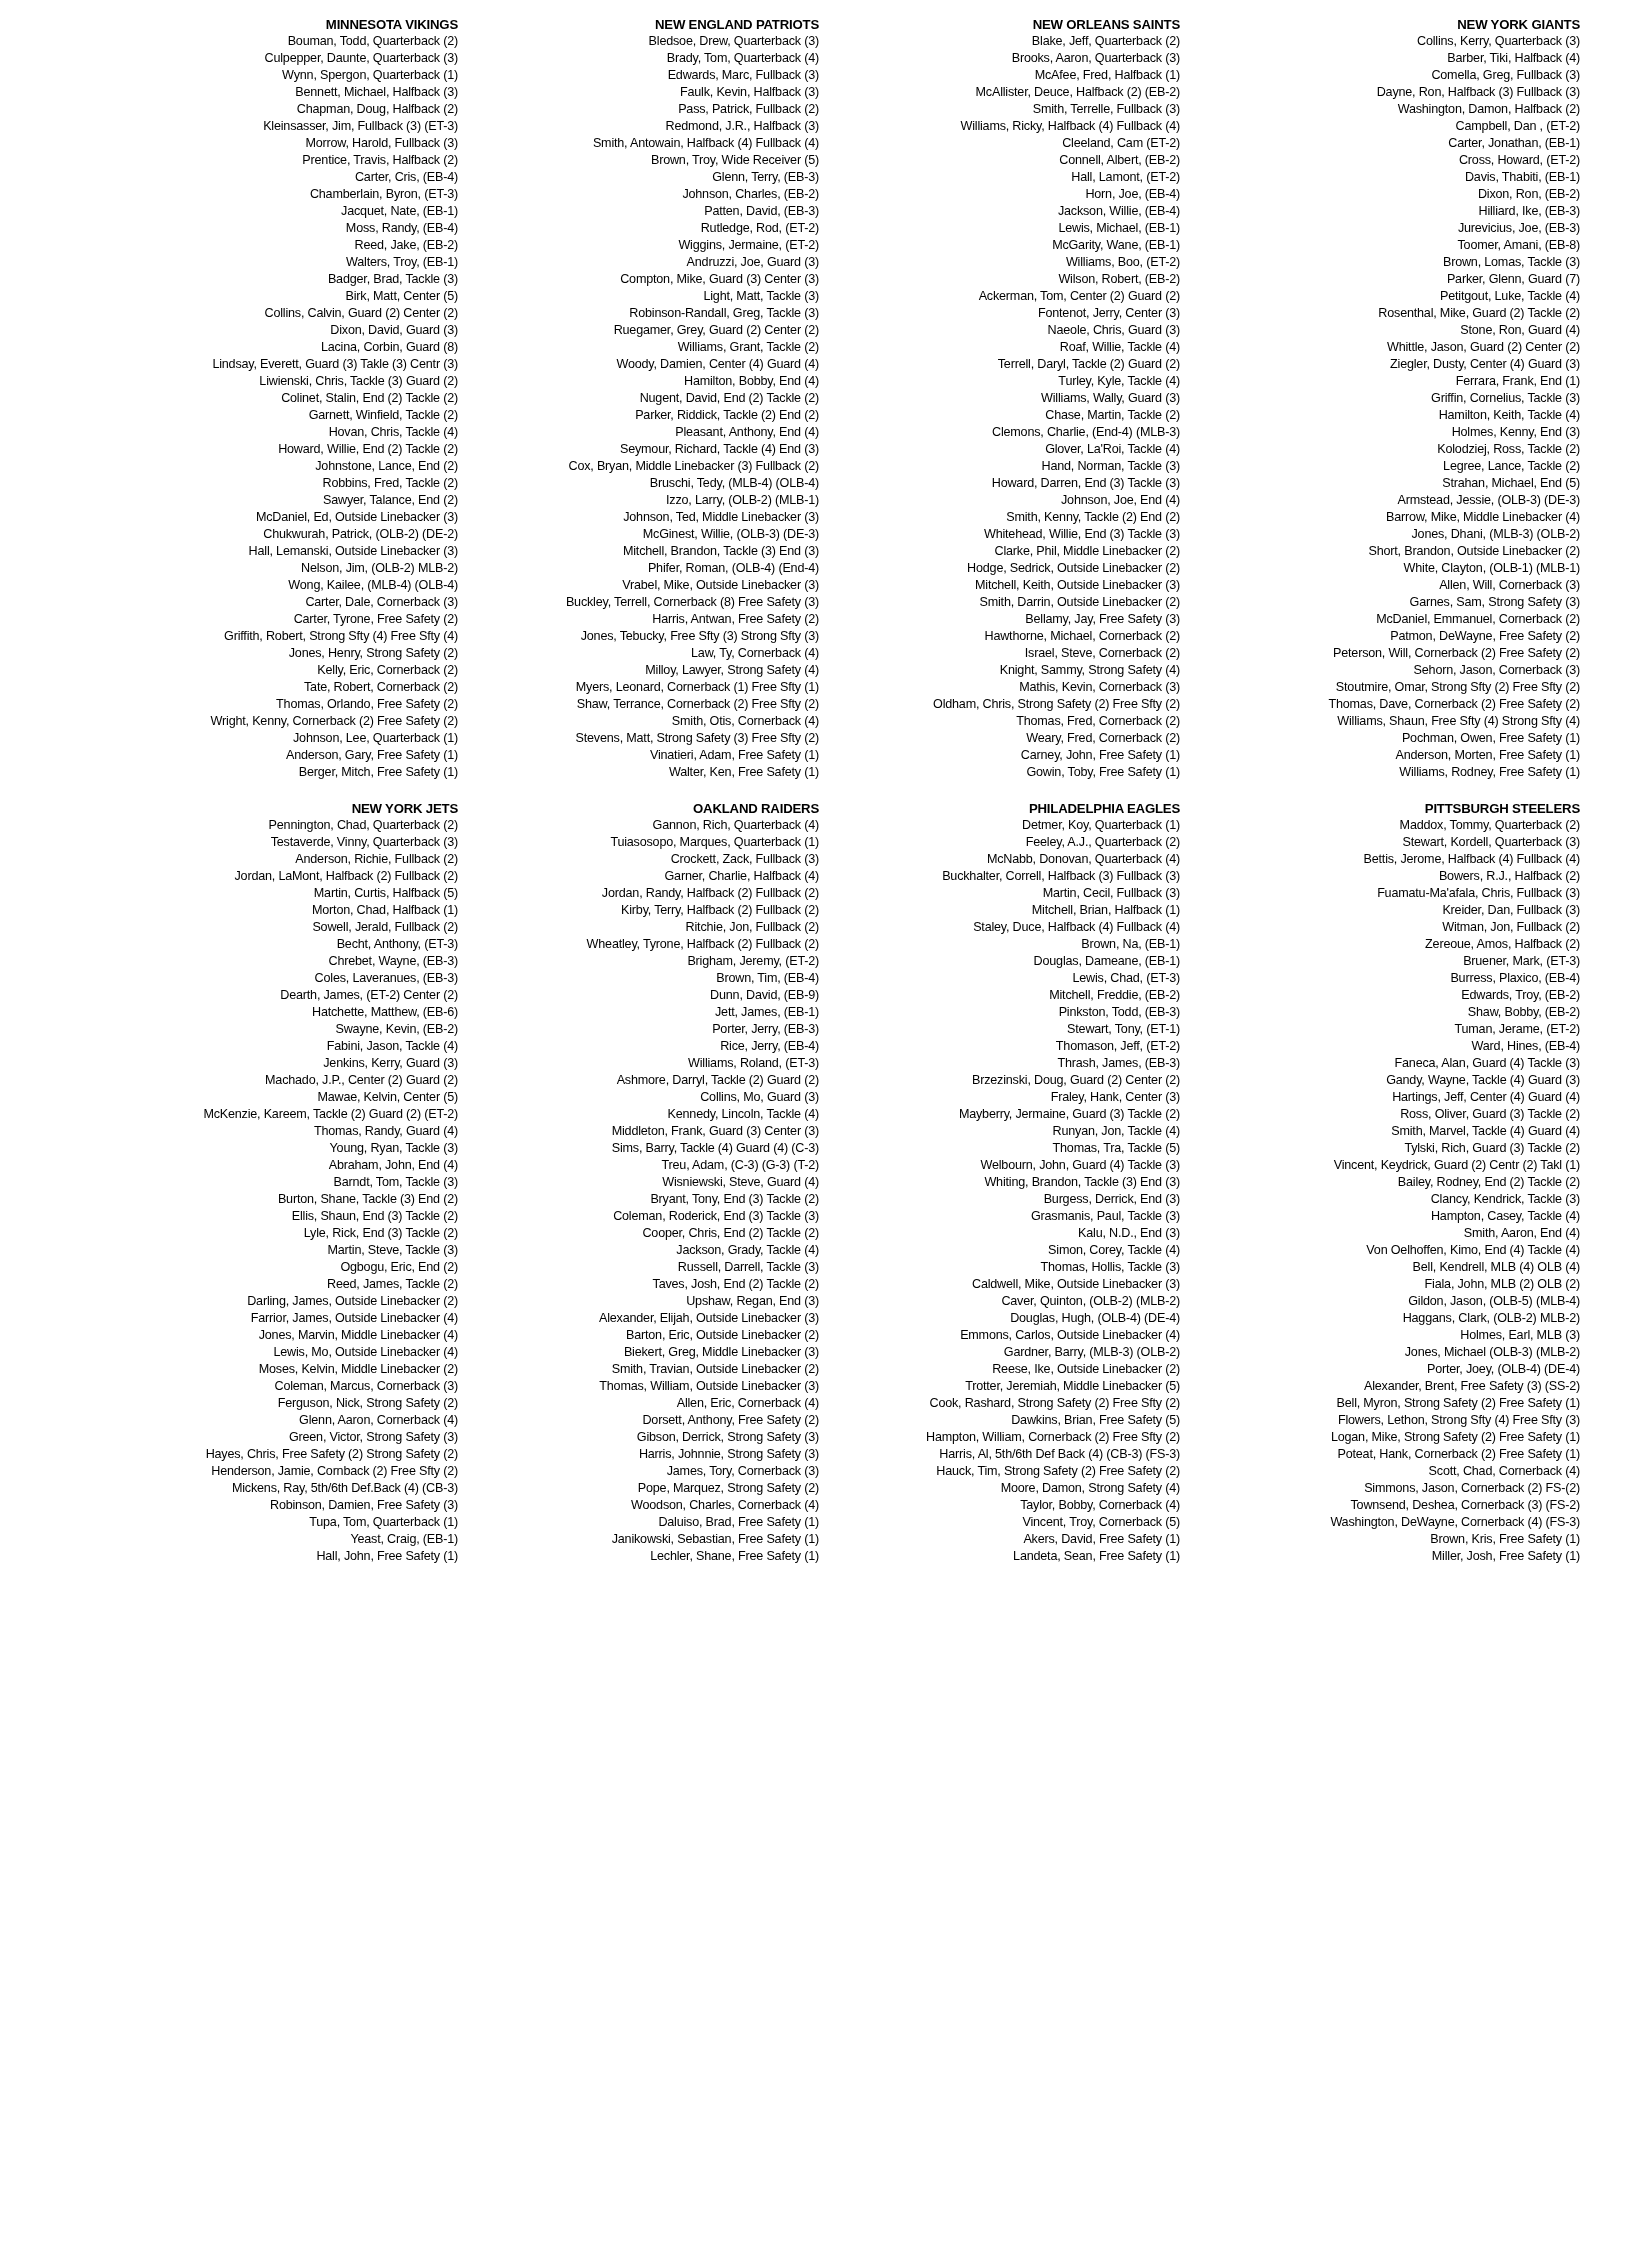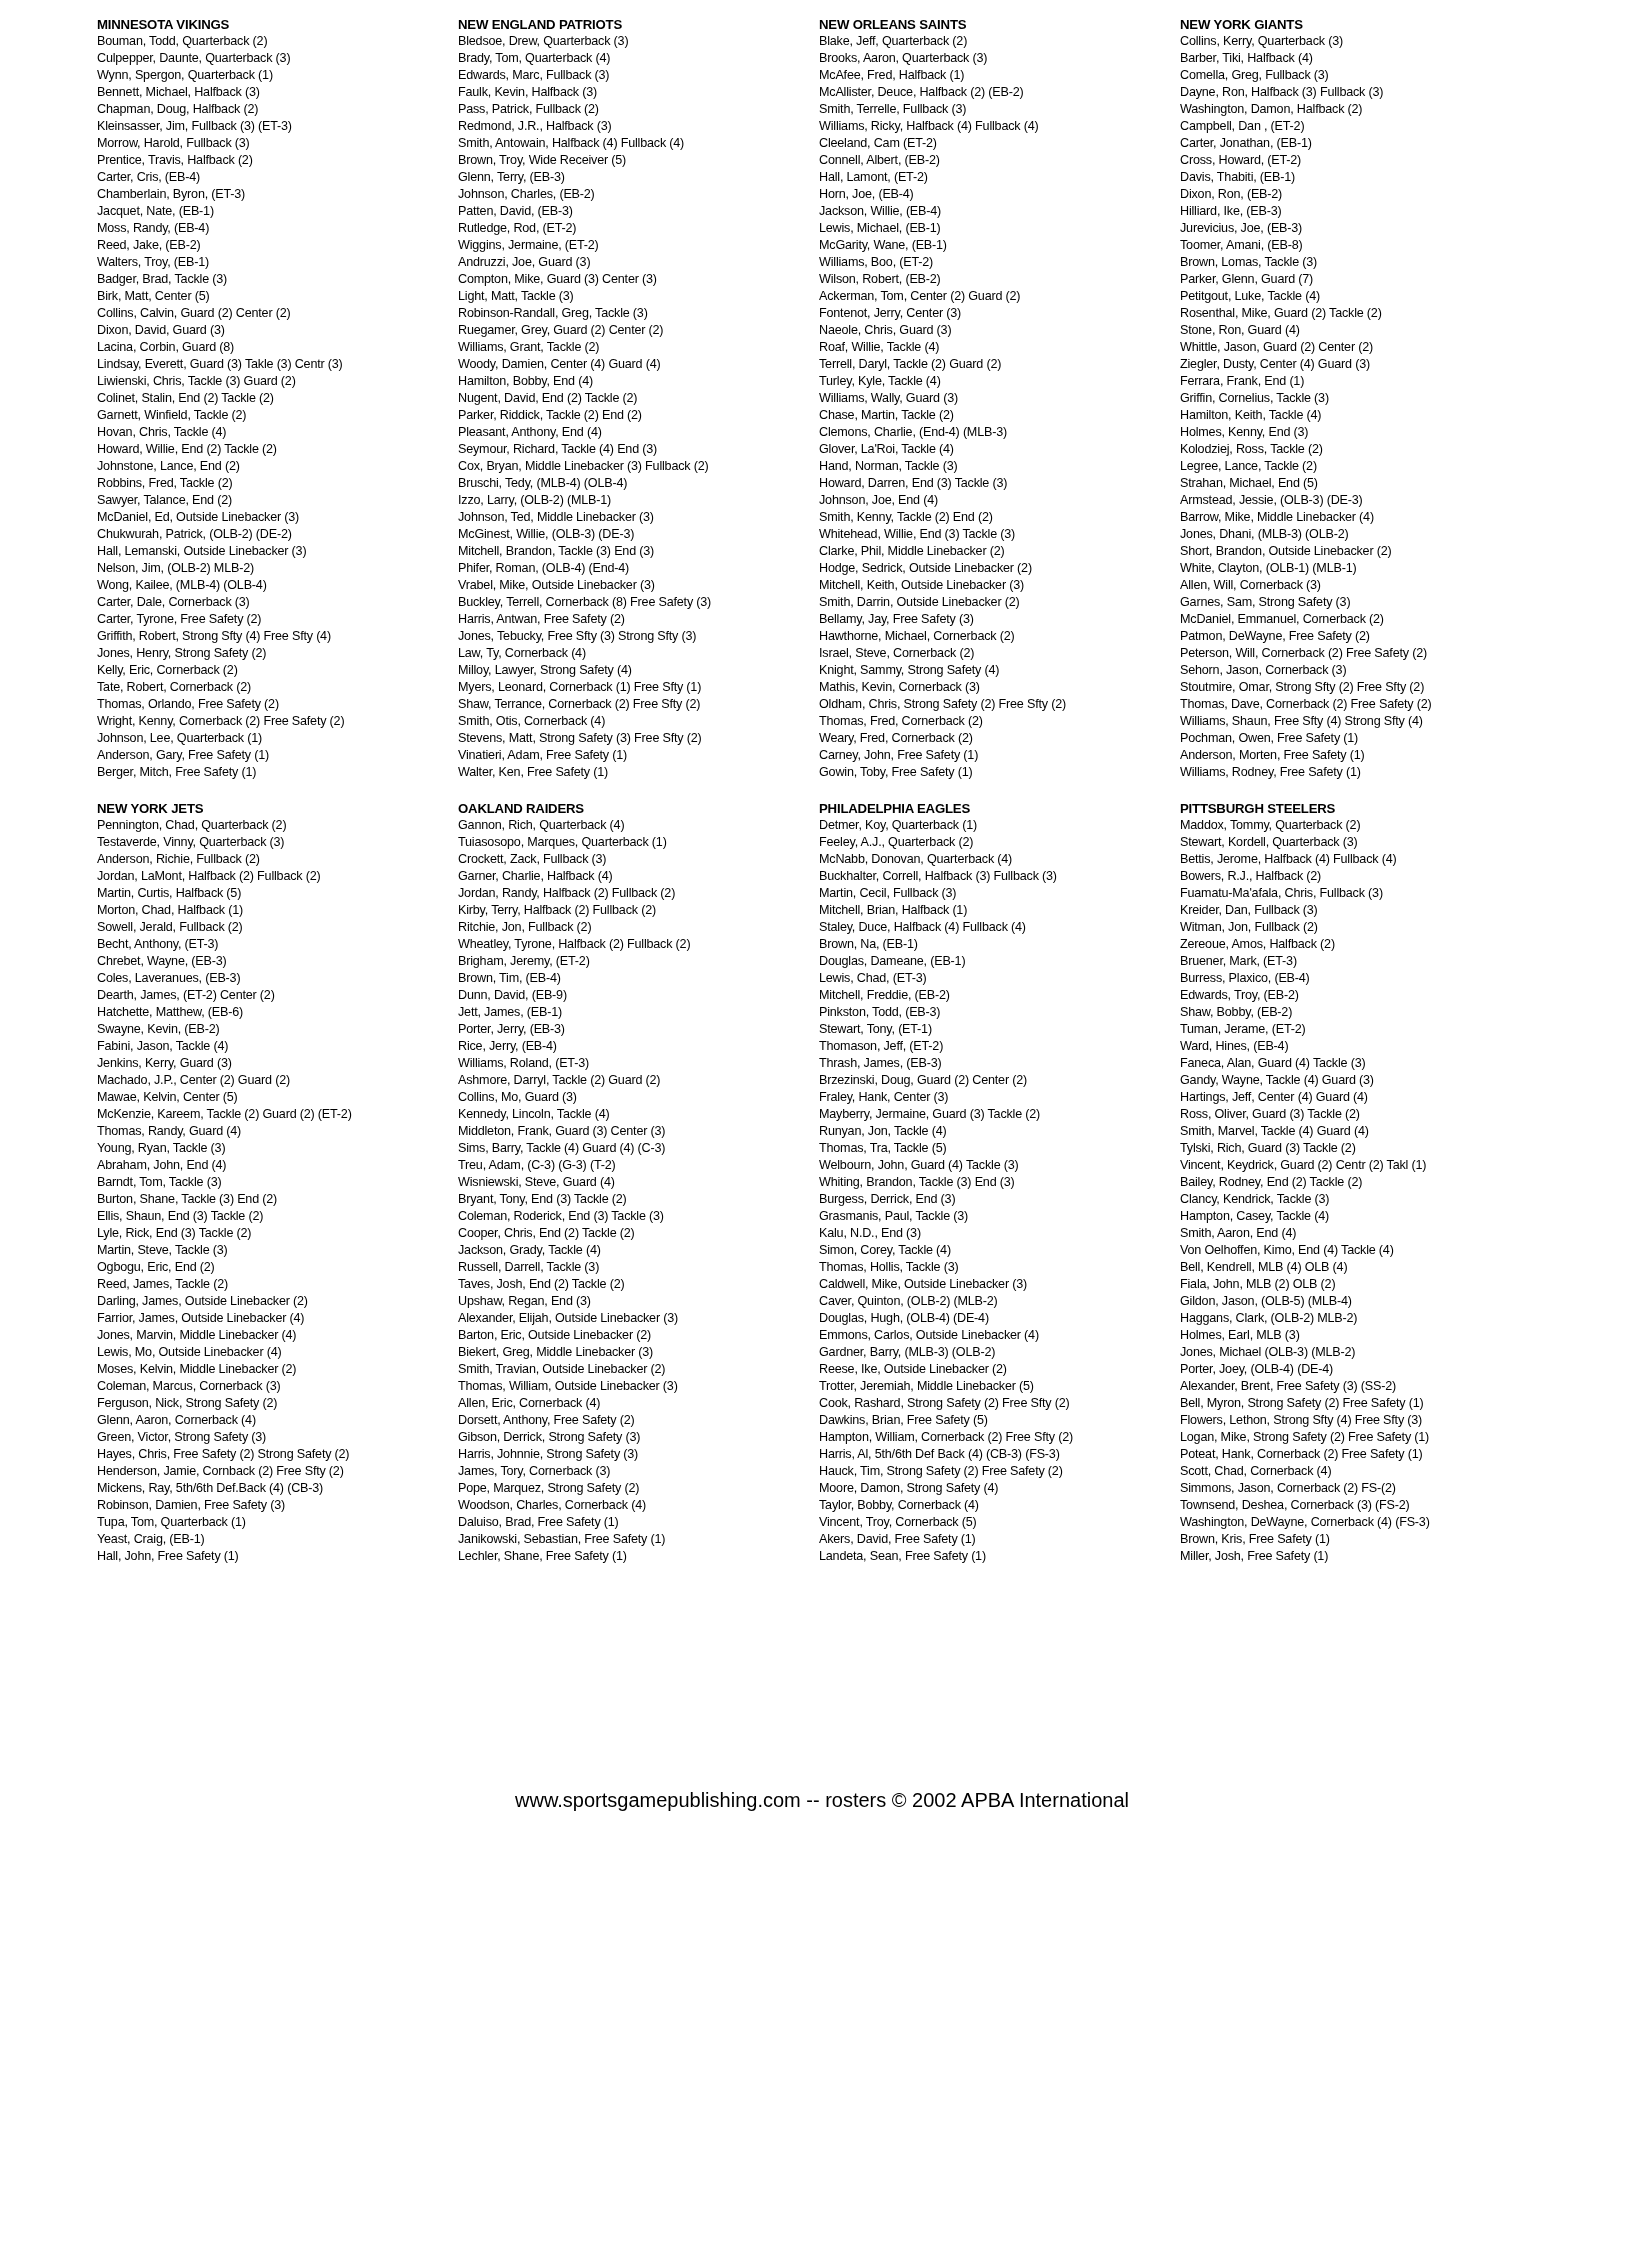--- a/index.html
+++ b/index.html
@@ -10,21 +10,21 @@
     -webkit-font-smoothing:none;
   }
   .page{position:relative;width:1644px;height:2261px;background:#fff;box-sizing:border-box;}
   .grid{
     position:absolute;left:97px;top:15.5px;width:1483px;
     display:grid;
     grid-template-columns:361px 361px 361px 400px;
     column-gap:0px;
     row-gap:0px;
   }
-  .block{ margin-bottom:19.3px; }
+  .block{ margin-bottom:19.3px;text-align:right; }
   .team-name{
     font-weight:bold;
     font-size:13.2px;
     letter-spacing:-0.2px;
     line-height:17px;
     white-space:nowrap;
   }
   .player{
     font-size:12.6px;
     line-height:17px;
@@ -418,16 +418,15 @@
         <div class="player">Scott, Chad, Cornerback (4)</div>
         <div class="player">Simmons, Jason, Cornerback (2) FS-(2)</div>
         <div class="player">Townsend, Deshea, Cornerback (3) (FS-2)</div>
         <div class="player">Washington, DeWayne, Cornerback (4) (FS-3)</div>
         <div class="player">Brown, Kris, Free Safety (1)</div>
         <div class="player">Miller, Josh, Free Safety (1)</div>
       </div>
     </div>
 
   <div class="footer">
-    <div>www.sportsgamepublishing.com -- rosters © 2002 APBA International</div>
   </div>
 </div>
 
 
 </body></html>

